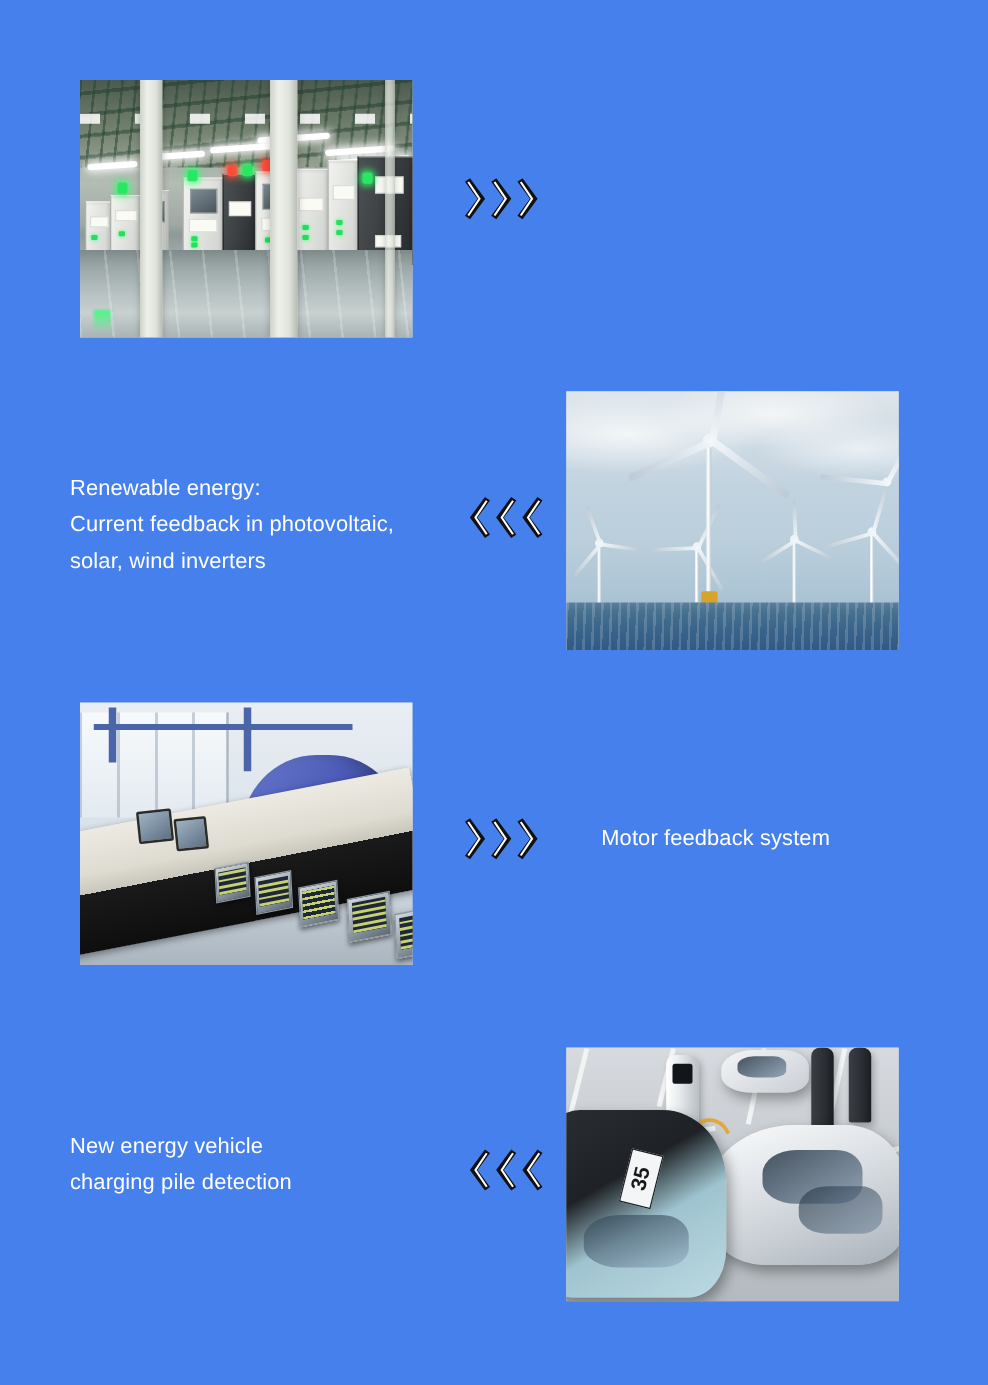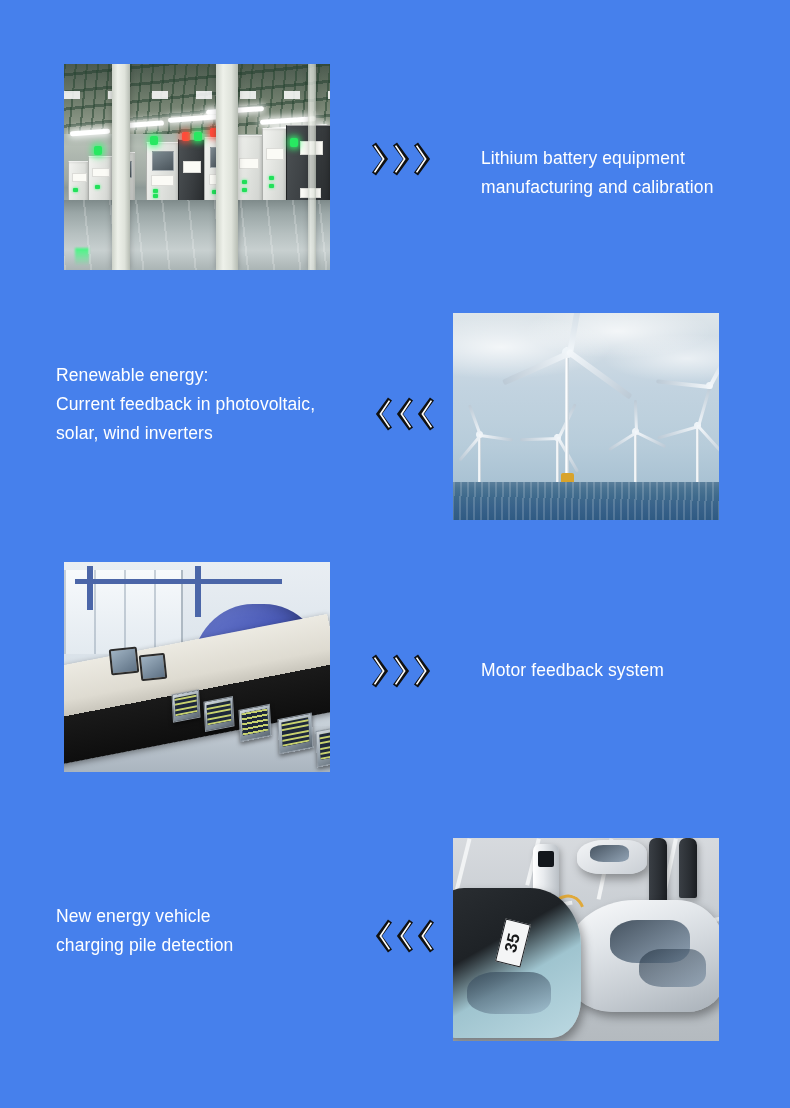--- a/index.html
+++ b/index.html
@@ -424,22 +424,20 @@
     <svg class="chev" viewBox="0 0 20 40">
       <path d="M4 5 L15 20 L4 35" fill="none" stroke="#111111" stroke-width="5" stroke-linecap="butt" stroke-linejoin="miter"></path>
       <path d="M4.6 6.6 L13.6 20 L4.6 33.4" fill="none" stroke="#fdfdfd" stroke-width="1.7" stroke-linecap="butt" stroke-linejoin="miter"></path>
     </svg>
     <svg class="chev" viewBox="0 0 20 40">
       <path d="M4 5 L15 20 L4 35" fill="none" stroke="#111111" stroke-width="5" stroke-linecap="butt" stroke-linejoin="miter"></path>
       <path d="M4.6 6.6 L13.6 20 L4.6 33.4" fill="none" stroke="#fdfdfd" stroke-width="1.7" stroke-linecap="butt" stroke-linejoin="miter"></path>
     </svg>
   </div>
 
-  <div class="caption" style="left:481px; top:144px; width:300px;">Lithium battery equipment
-manufacturing and calibration</div>
 
   <div class="photo" style="left:453px; top:313px; width:266px; height:207px;">
     <div class="photo-inner">
       <div class="w2-sky"></div>
       <div class="w2-clouds"></div>
 
       <div class="turb" style="left:22px; bottom:37px; width:8px; height:52px;">
         <div class="mast"></div>
         <div class="hub"></div>
         <div class="blade" style="height:34px; transform:rotate(160deg);"></div>
@@ -484,21 +482,21 @@
         <div class="blade" style="height:80px; width:6px; transform:rotate(190deg); transform-origin:3px 3px;"></div>
         <div class="blade" style="height:76px; width:6px; transform:rotate(66deg); transform-origin:3px 3px;"></div>
         <div class="blade" style="height:78px; width:6px; transform:rotate(306deg); transform-origin:3px 3px;"></div>
         <div class="base" style="width:13px; height:13px; margin-left:-6.5px; bottom:-4px;"></div>
       </div>
 
       <div class="w2-sea"></div>
     </div>
   </div>
 
-  <div class="caption" style="left:56px; top:361px; width:330px;">Renewable energy:
+  <div class="caption" style="left:56px; top:376px; width:330px;">Renewable energy:
 Current feedback in photovoltaic,
 solar, wind inverters</div>
 
   <div class="arrows left" style="left:374px; top:394px;">
     <svg class="chev" viewBox="0 0 20 40">
       <path d="M16 5 L5 20 L16 35" fill="none" stroke="#111111" stroke-width="5" stroke-linecap="butt" stroke-linejoin="miter"></path>
       <path d="M15.4 6.6 L6.4 20 L15.4 33.4" fill="none" stroke="#fdfdfd" stroke-width="1.7" stroke-linecap="butt" stroke-linejoin="miter"></path>
     </svg>
     <svg class="chev" viewBox="0 0 20 40">
       <path d="M16 5 L5 20 L16 35" fill="none" stroke="#111111" stroke-width="5" stroke-linecap="butt" stroke-linejoin="miter"></path>

